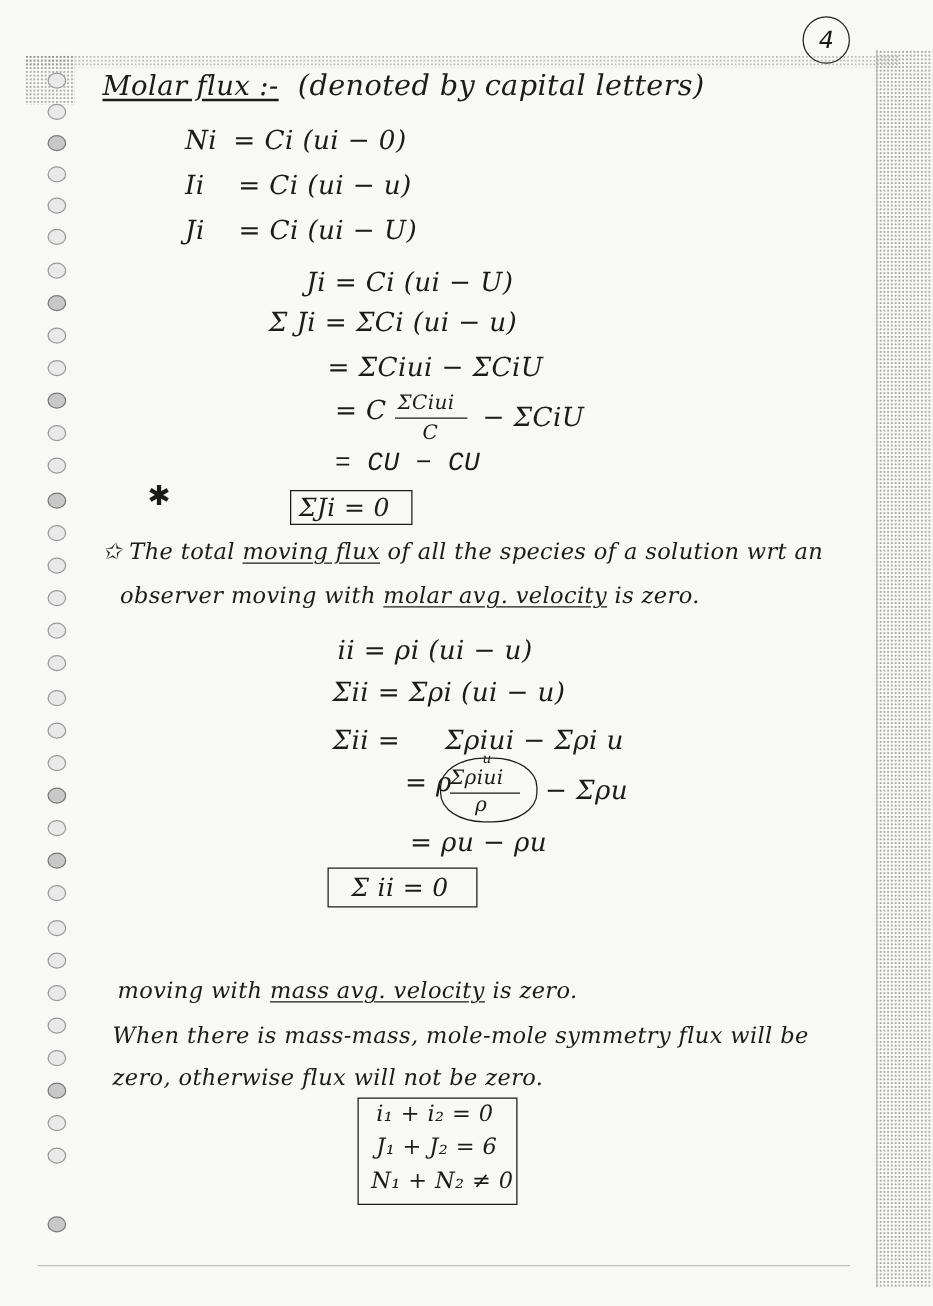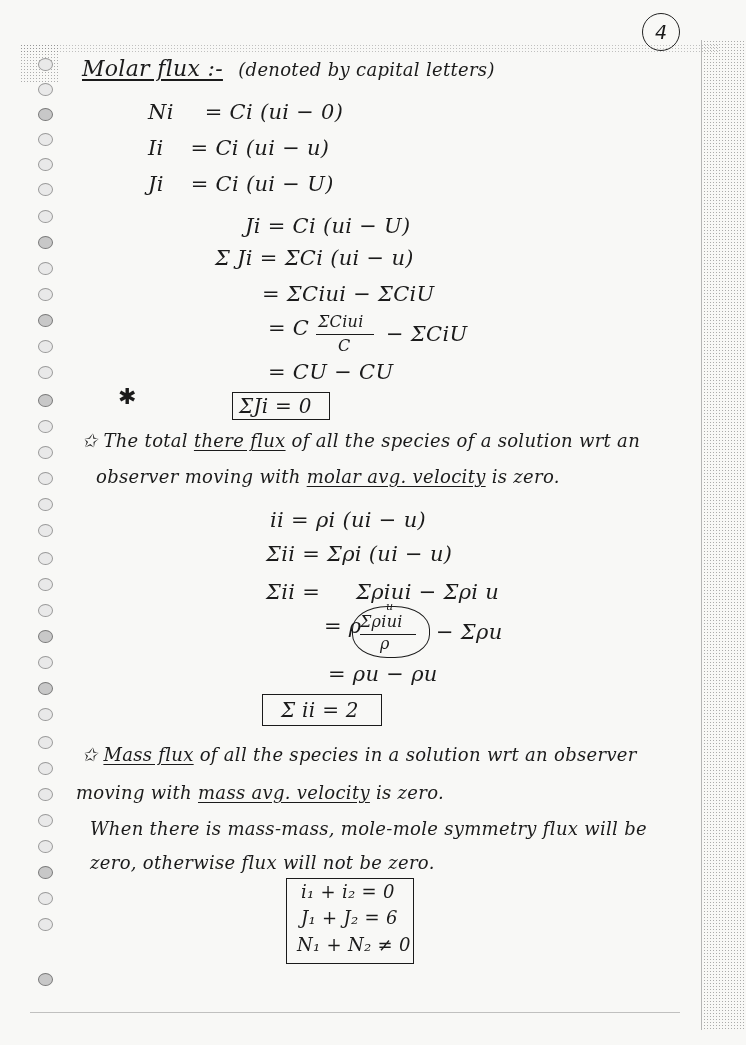--- a/index.html
+++ b/index.html
@@ -111,81 +111,77 @@
     <div class="hole dark" style="top:808px"></div>
     <div class="hole" style="top:834px"></div>
     <div class="hole" style="top:860px"></div>
     <div class="hole dark" style="top:915px"></div>
   </div>
 
   <div class="page-num">4</div>
 
   <div class="hw title" style="left:82px; top:56px;">
     <span class="u">Molar flux :-</span>
-    <span style="font-size:18px; margin-left:8px;">(denoted by capital letters)</span>
+    <span style="font-size:23px; margin-left:8px;">(denoted by capital letters)</span>
   </div>
 
   <div class="hw eq" style="left:148px; top:100px;">
     <span>Ni</span>
-    <span style="margin-left:24px;">= Ci (ui − 0)</span>
+    <span style="margin-left:6px;">= Ci (ui − 0)</span>
   </div>
   <div class="hw eq" style="left:148px; top:136px;">
     <span>Ii</span>
     <span style="margin-left:20px;">= Ci (ui − u)</span>
   </div>
   <div class="hw eq" style="left:148px; top:172px;">
     <span>Ji</span>
     <span style="margin-left:20px;">= Ci (ui − U)</span>
   </div>
 
   <div class="hw eq" style="left:245px; top:214px;">Ji = Ci (ui − U)</div>
   <div class="hw eq" style="left:262px; top:282px;">= ΣCiui − ΣCiU</div>
   <div class="hw eq" style="left:215px; top:246px;">Σ Ji = ΣCi (ui − u)</div>
   <div class="hw eq" style="left:268px; top:316px;">= C</div>
   <div class="hw" style="left:318px; top:312px; font-size:16px;">ΣCiui</div>
   <div class="frac-line" style="left:316px; top:334px; width:58px;"></div>
   <div class="hw" style="left:338px; top:336px; font-size:16px;">C</div>
   <div class="hw eq" style="left:386px; top:322px;">− ΣCiU</div>
-  <div class="hw eq" style="left:268px; top:360px;">= CU − CU</div>
+  <div class="hw eq" style="left:268px; top:360px;font-family:Liberation Mono, monospace;">= CU − CU</div>
 
   <div class="hw star" style="left:118px; top:384px;">✱</div>
   <div class="box" style="left:232px; top:392px; width:96px; height:26px;">
     <div class="hw boxed-eq" style="left:6px; top:1px;">ΣJi = 0</div>
   </div>
 
   <div class="hw txt" style="left:82px; top:430px;">
     <span>✩</span>
-    <span>The total </span><span class="u">there flux</span><span> of all the species of a solution wrt an</span>
+    <span>The total </span><span class="u">moving flux</span><span> of all the species of a solution wrt an</span>
   </div>
   <div class="hw txt" style="left:96px; top:466px;">
     <span>observer moving with </span><span class="u">molar avg. velocity</span><span> is zero.</span>
   </div>
 
   <div class="hw eq" style="left:270px; top:508px;">ii = ρi (ui − u)</div>
   <div class="hw eq" style="left:266px; top:542px;font-style:italic;">Σii = Σρi (ui − u)</div>
   <div class="hw eq" style="left:266px; top:580px;">Σii =</div>
   <div class="hw eq" style="left:356px; top:580px;">Σρiui − Σρi u</div>
   <div class="hw" style="left:386px; top:600px; font-size:11px;">u</div>
   <div class="hw eq" style="left:324px; top:614px;">= ρ</div>
   <div class="circle-ring" style="left:352px; top:606px; width:76px; height:50px;"></div>
   <div class="hw" style="left:360px; top:612px; font-size:16px;">Σρiui</div>
   <div class="frac-line" style="left:360px; top:634px; width:56px;"></div>
   <div class="hw" style="left:380px; top:634px; font-size:16px;">ρ</div>
   <div class="hw eq" style="left:436px; top:620px;">− Σρu</div>
   <div class="hw eq" style="left:328px; top:662px;">= ρu − ρu</div>
 
   <div class="box" style="left:262px; top:694px; width:118px; height:30px;">
-    <div class="hw boxed-eq" style="left:18px; top:3px;">Σ ii = 2</div>
+    <div class="hw boxed-eq" style="left:18px; top:3px;">Σ ii = 0</div>
   </div>
 
-  <div class="hw txt" style="left:82px; top:744px;">
-    <span>✩</span>
-    <span class="u">Mass flux</span><span> of all the species in a solution wrt an observer</span>
-  </div>
-  <div class="hw txt" style="left:76px; top:782px;">
+  <div class="hw txt" style="left:94px; top:782px;">
     <span>moving with </span><span class="u">mass avg. velocity</span><span> is zero.</span>
   </div>
 
   <div class="hw txt" style="left:90px; top:818px;">When there is mass-mass, mole-mole symmetry flux will be</div>
   <div class="hw txt" style="left:90px; top:852px;text-align:right;">zero, otherwise flux will not be zero.</div>
 
   <div class="box" style="left:286px; top:878px; width:126px; height:84px;">
     <div class="hw" style="left:14px; top:2px; font-size:18px;">i₁ + i₂ = 0</div>
     <div class="hw" style="left:14px; top:28px; font-size:18px;">J₁ + J₂ = 6</div>
     <div class="hw" style="left:10px; top:55px; font-size:18px;">N₁ + N₂ ≠ 0</div>

